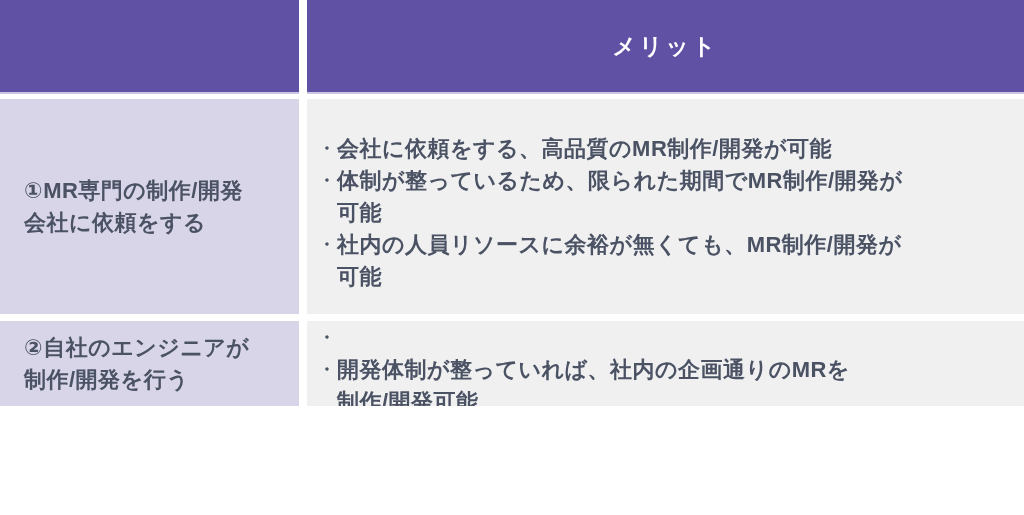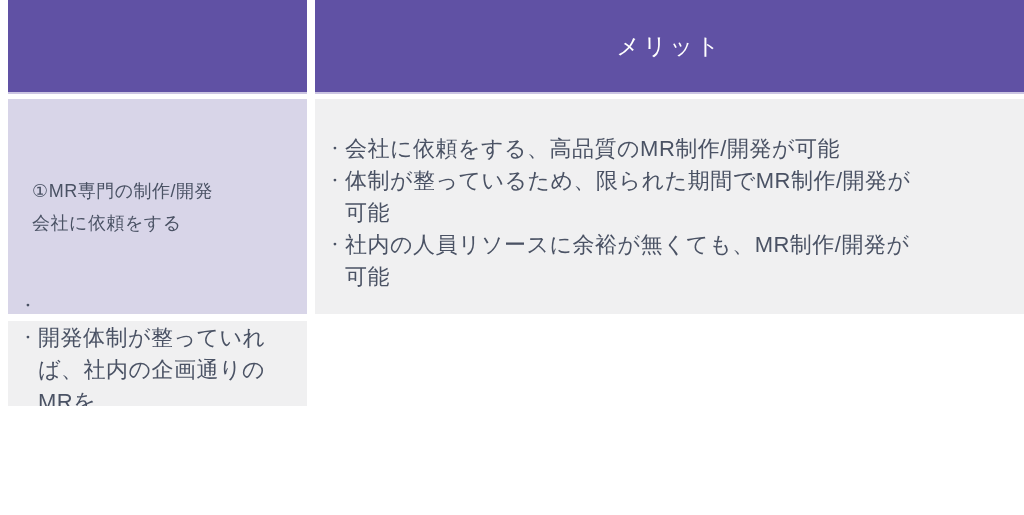--- a/index.html
+++ b/index.html
@@ -16,44 +16,43 @@
   .board {
     width: 1024px;
     height: 406px;
     display: grid;
     grid-template-columns: 299px 1fr;
     grid-template-rows: 92px 215px 1fr;
     column-gap: 8px;
     row-gap: 7px;
     background: var(--gap, #fff);
     font-family: "Liberation Sans", "DejaVu Sans", sans-serif;
-    font-weight: normal;
+    font-weight: bold;
     overflow: hidden;
-    padding-left: 8px;
   }
   .cell { min-width: 0; min-height: 0; }
   .head {
     background: var(--header-bg, #6051A4);
     box-shadow: 0 2px 0 var(--header-underline, #CBC5E2);
   }
   .merit-head {
     display: flex;
     align-items: center;
     justify-content: center;
     color: var(--header-text, #fff);
     font-size: 23px;
     letter-spacing: 3px;
   }
   .label {
     background: var(--label-bg, #D8D5E8);
     color: var(--text, #4A5264);
     display: flex;
     align-items: center;
     padding: 0 14px 0 24px;
-    font-size: 18px;
+    font-size: 22px;
     line-height: 32px;
     letter-spacing: 0.5px;
   }
   .label-text { white-space: pre-line; }
   .content {
     background: var(--content-bg, #F0F0F1);
     color: var(--text, #4A5264);
     display: flex;
     flex-direction: column;
     justify-content: center;
@@ -101,20 +100,24 @@
 可能</span>
       </li>
       <li class="bullet">
         <span class="dot">・</span>
         <span class="bullet-text">社内の人員リソースに余裕が無くても、MR制作/開発が
 可能</span>
       </li>
     </ul>
   </div>
 
+  <div class="cell label">
+    <span class="label-text">②自社のエンジニアが
+制作/開発を行う</span>
+  </div>
 
   <div class="cell content">
     <ul class="bullets">
       <li class="bullet">
         <span class="dot">・</span>
       </li>
       <li class="bullet">
         <span class="dot">・</span>
         <span class="bullet-text">開発体制が整っていれば、社内の企画通りのMRを
 制作/開発可能</span>

